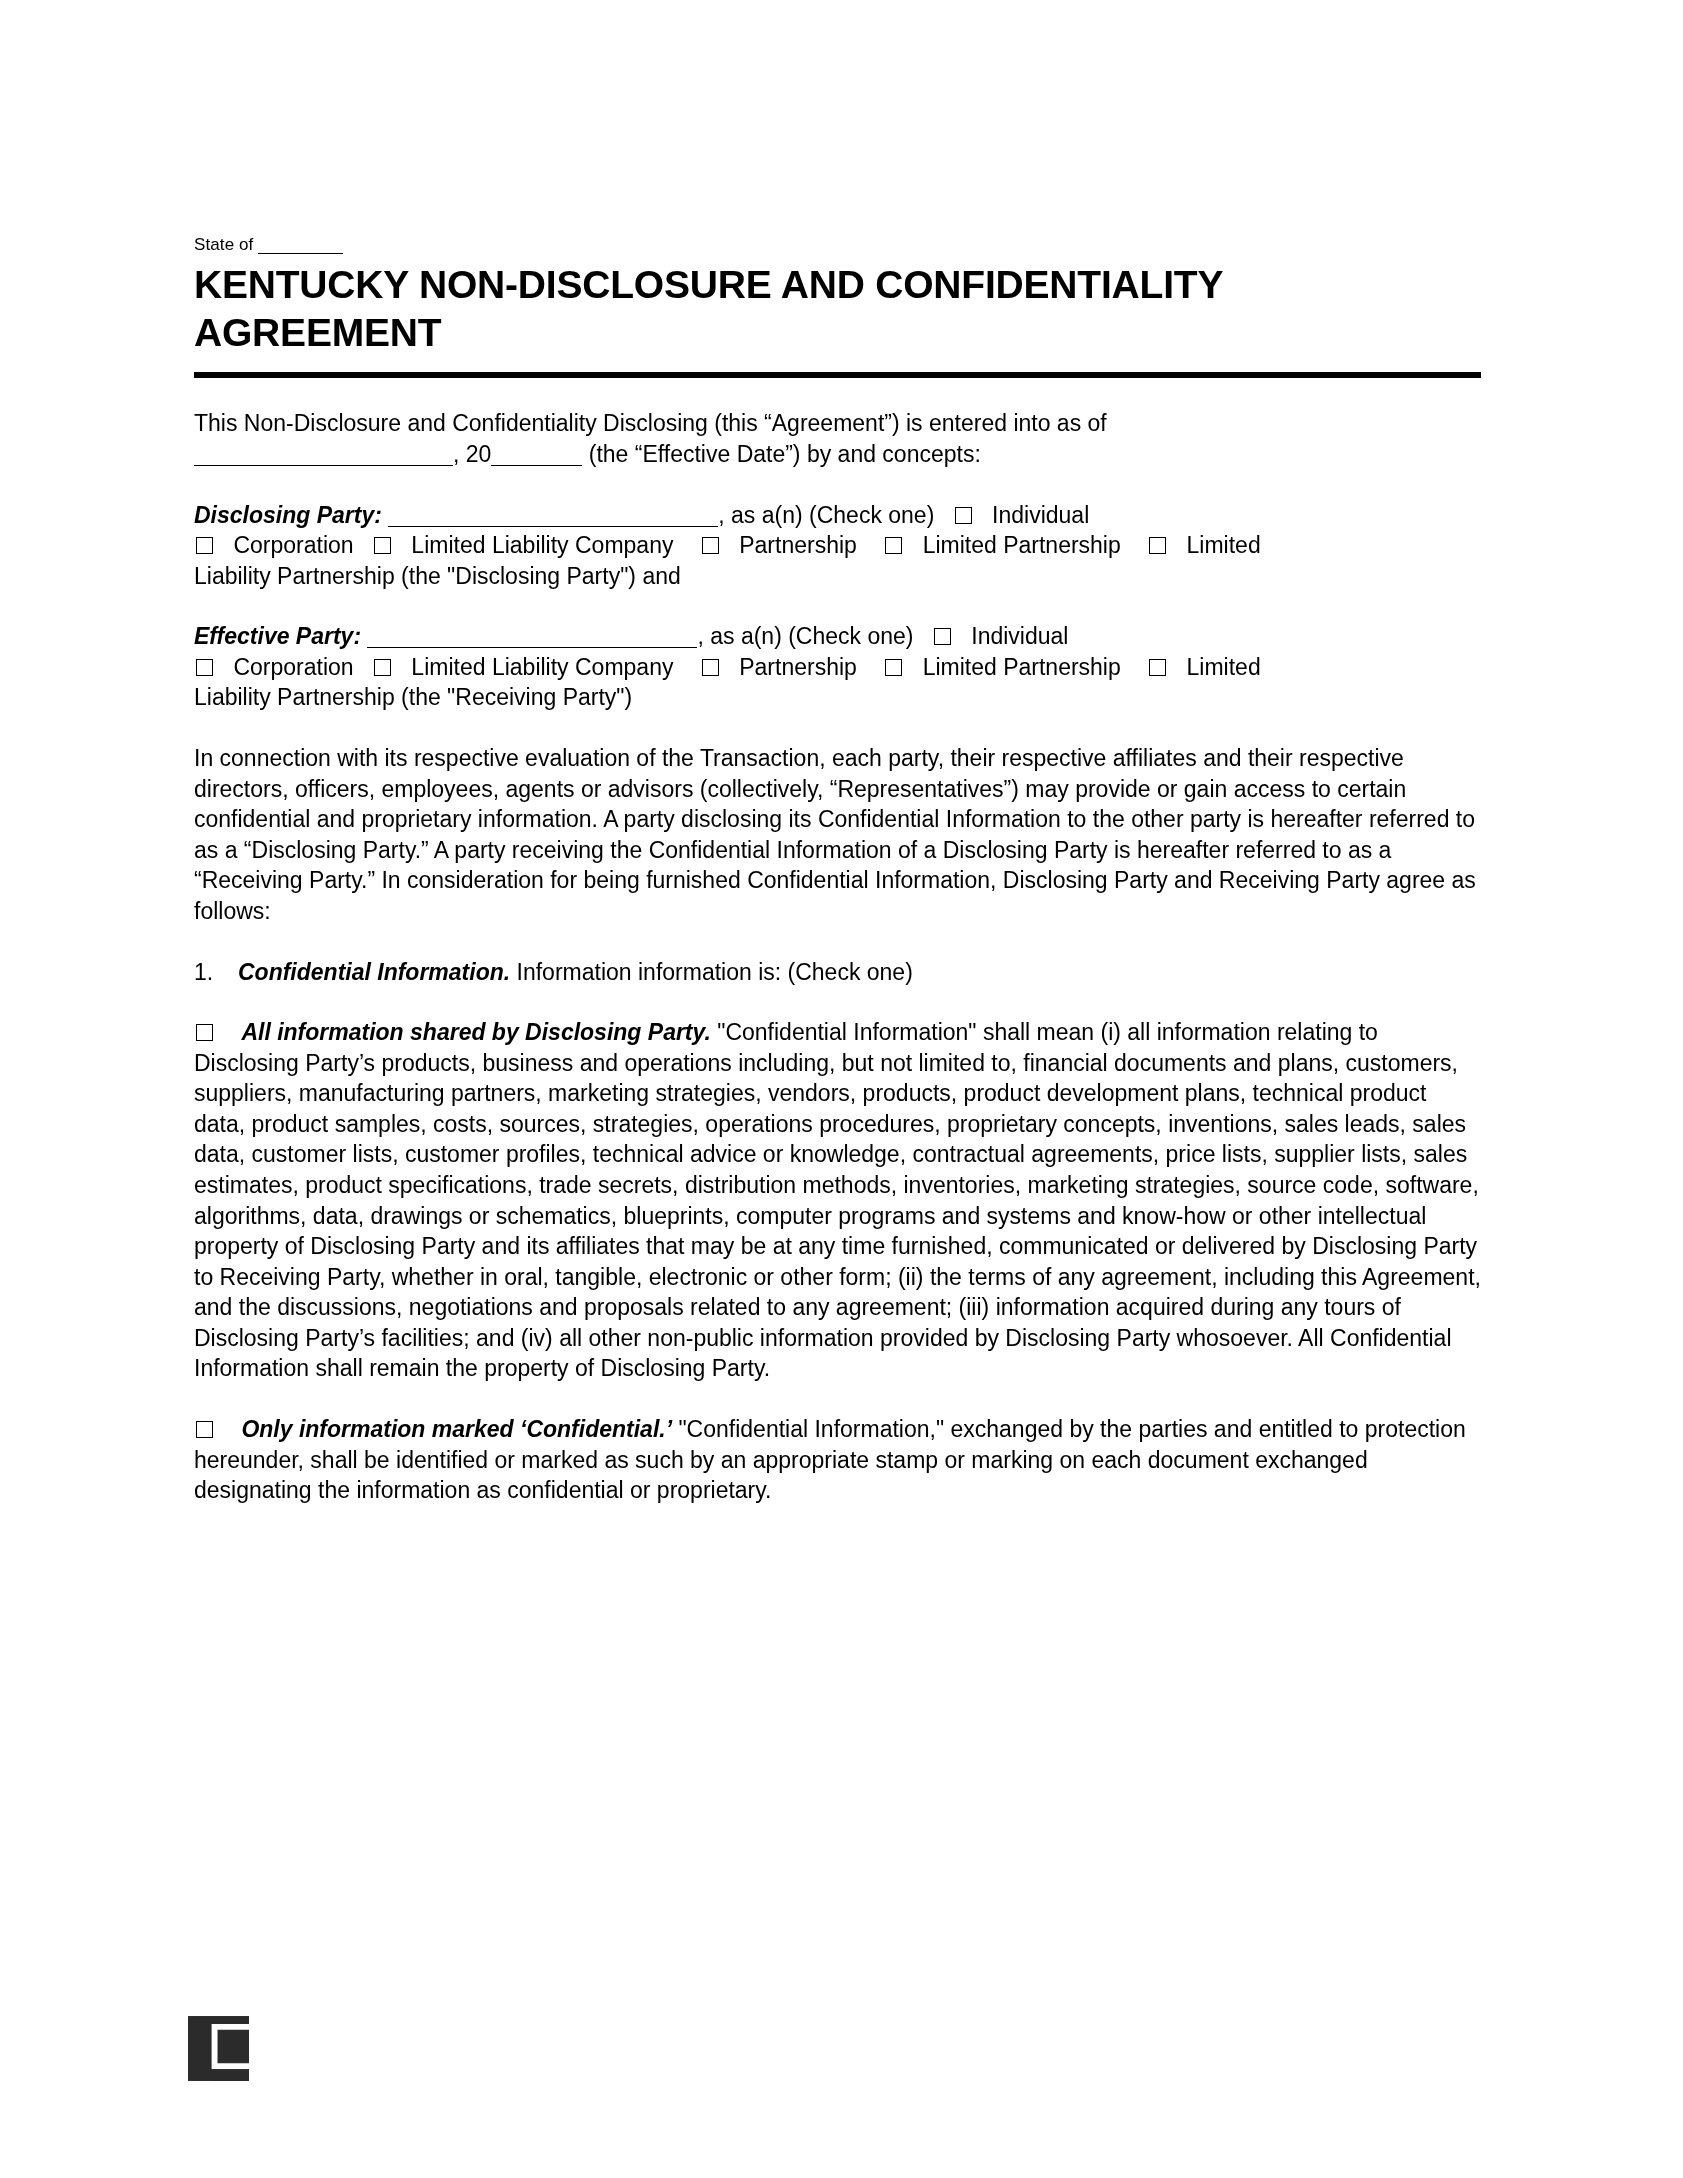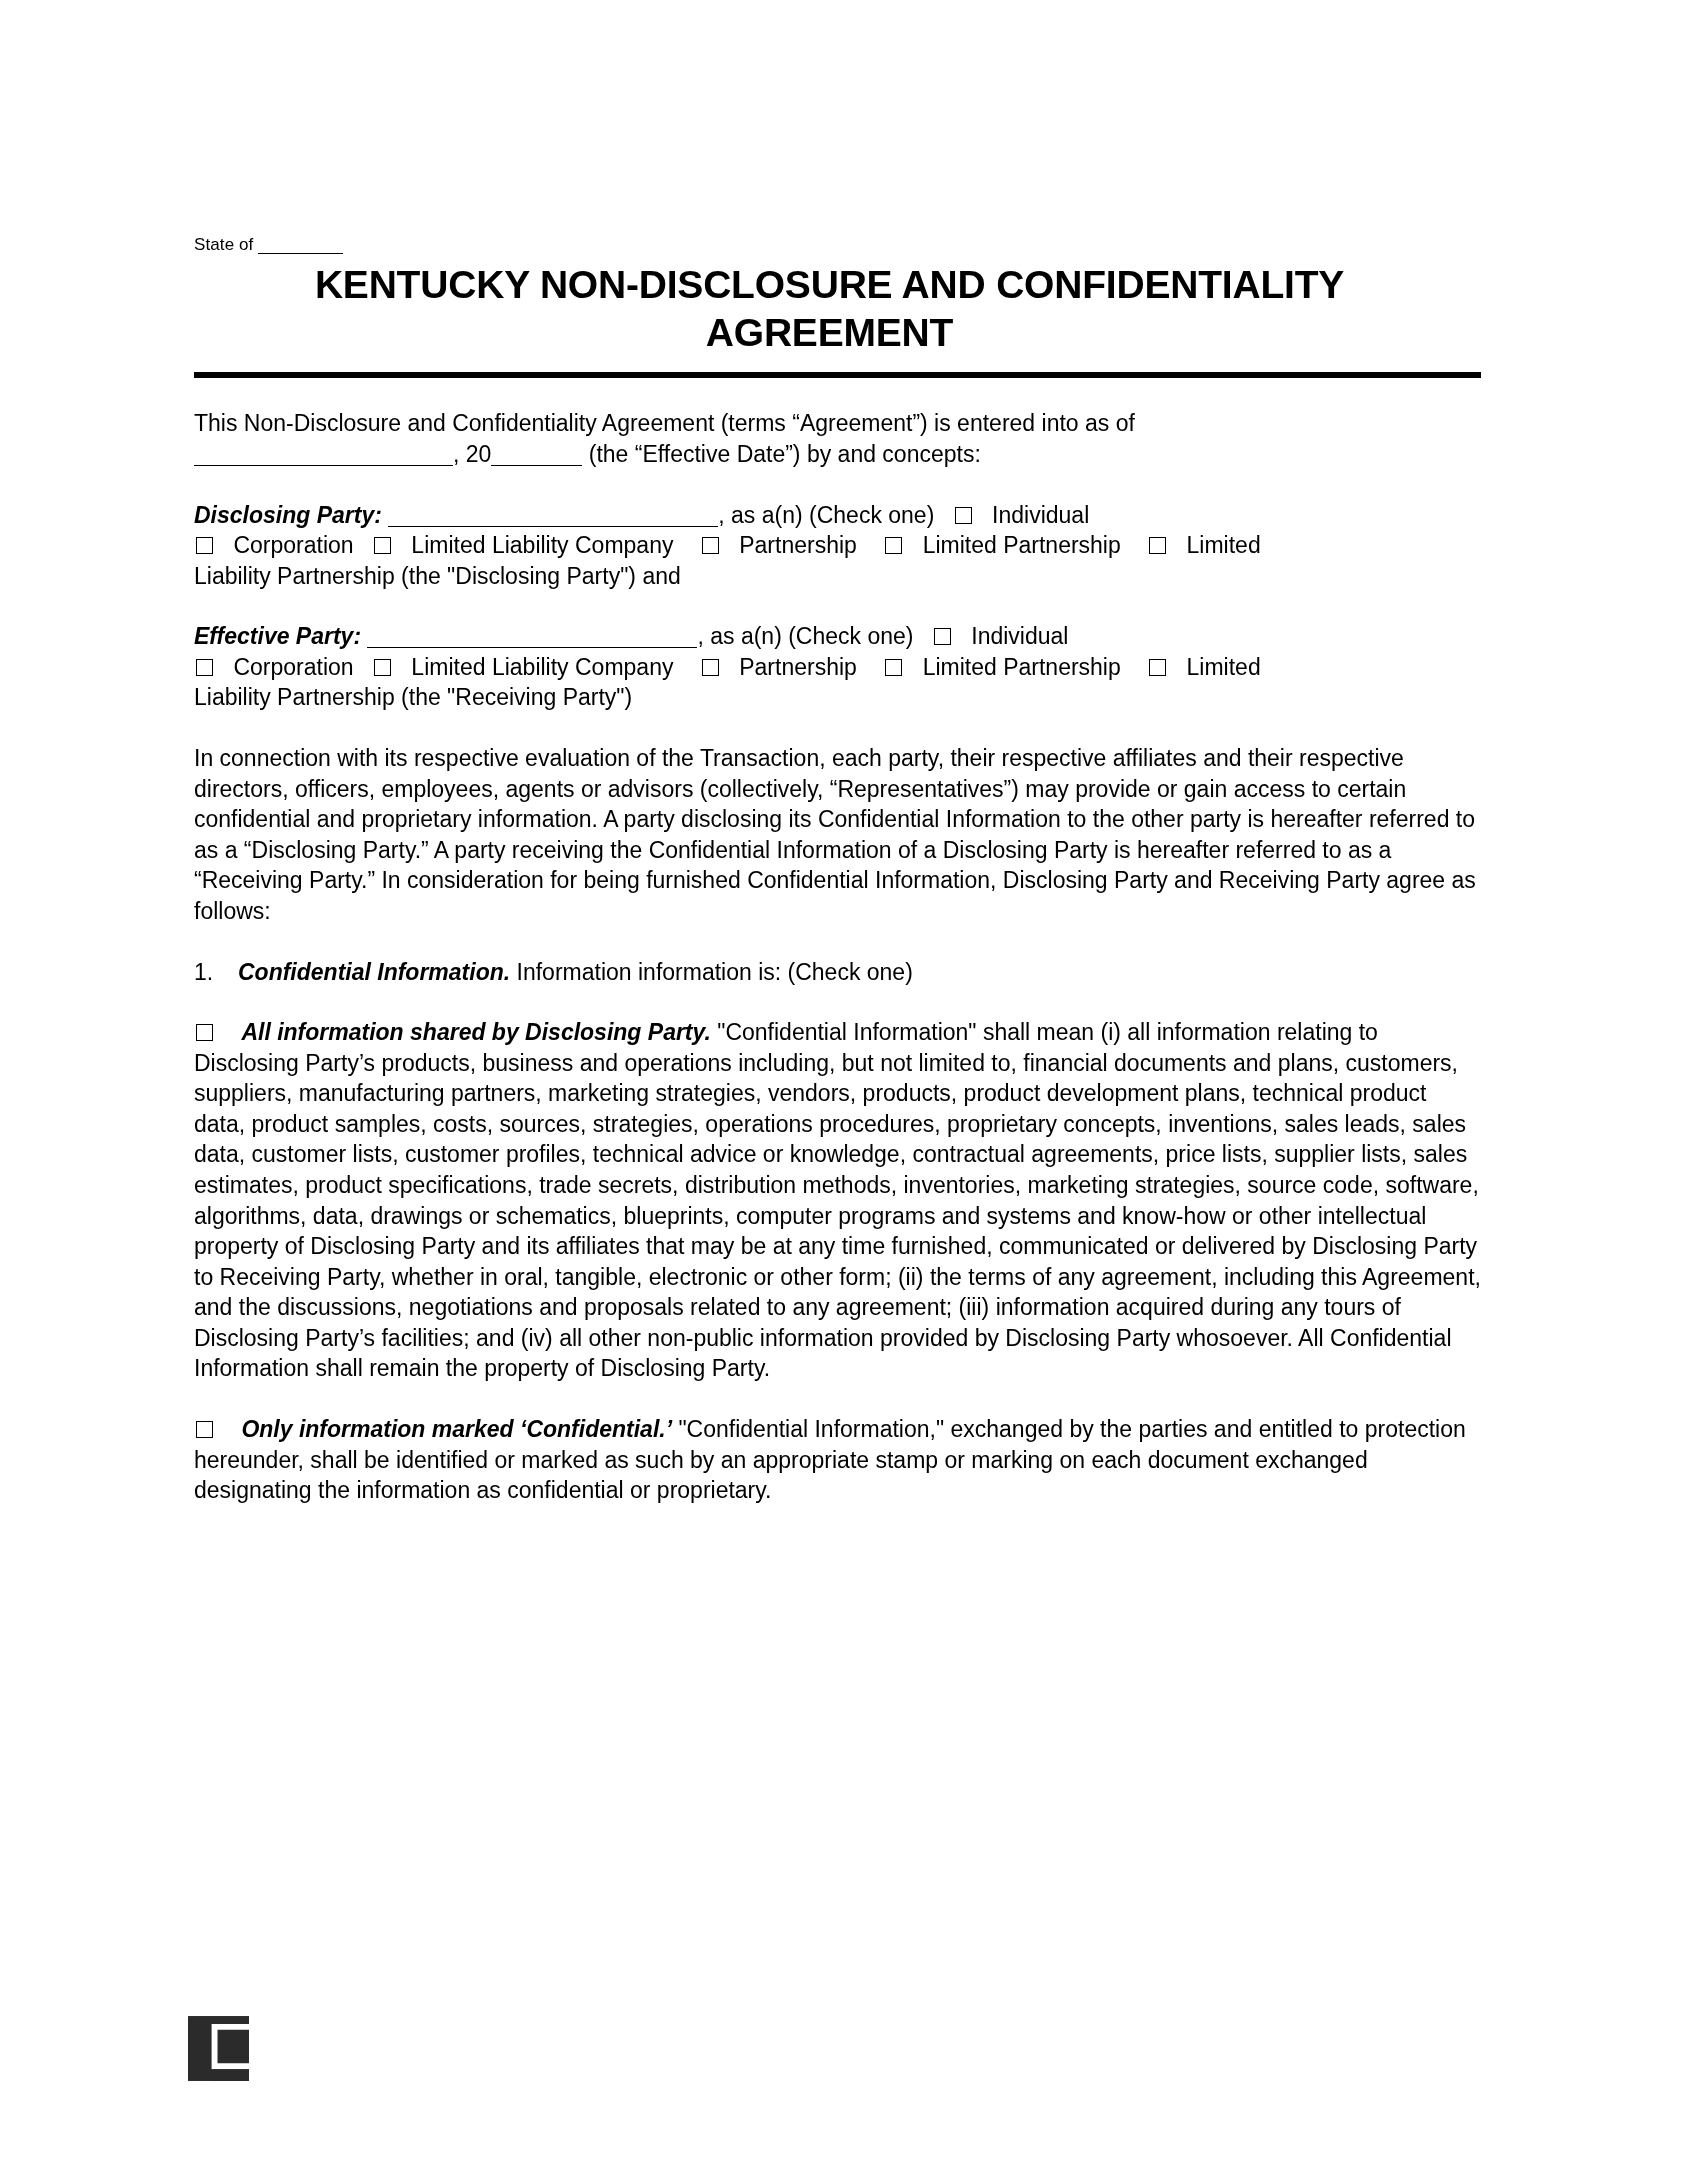--- a/index.html
+++ b/index.html
@@ -29,21 +29,21 @@
   }
   .state-line {
     font-size: 17px;
     line-height: 1.25;
     margin: 0 0 6px 0;
     letter-spacing: 0.1px;
   }
   .doc-title {
     font-size: 39px;
     font-weight: bold;
-    text-align: center;
+    text-align: left;
     line-height: 1.22;
     margin: 6px 16px 0 0;
     letter-spacing: -0.2px;
   }
   .rule {
     height: 6px;
     background: #000000;
     margin: 16px 0 0 0;
   }
   p.para {
@@ -98,21 +98,21 @@
     <div class="state-line">
       <span>State of</span>
       <span class="fill fill-state"></span>
     </div>
 
     <div class="doc-title">KENTUCKY NON-DISCLOSURE AND CONFIDENTIALITY AGREEMENT</div>
 
     <div class="rule"></div>
 
     <p class="para">
-      <span>This Non-Disclosure and Confidentiality Agreement (terms “Agreement”) is entered into as of</span><br>
+      <span>This Non-Disclosure and Confidentiality Disclosing (this “Agreement”) is entered into as of</span><br>
       <span class="fill fill-date"></span><span>, 20</span><span class="fill fill-year"></span><span> (the “Effective Date”) by and concepts:</span>
     </p>
 
     <p class="para">
       <span class="bold">Disclosing Party:</span>
       <span class="fill fill-party"></span><span>, as a(n) (Check one)</span>
       <span class="gap-sm"></span><span class="cb"></span>
       <span class="gap-sm"></span><span>Individual</span><br>
       <span class="cb"></span>
       <span class="gap-sm"></span><span>Corporation</span>

